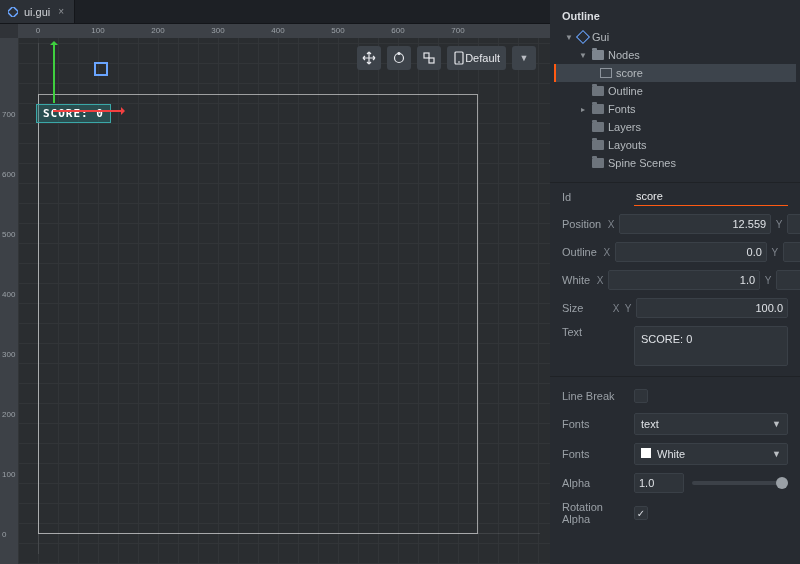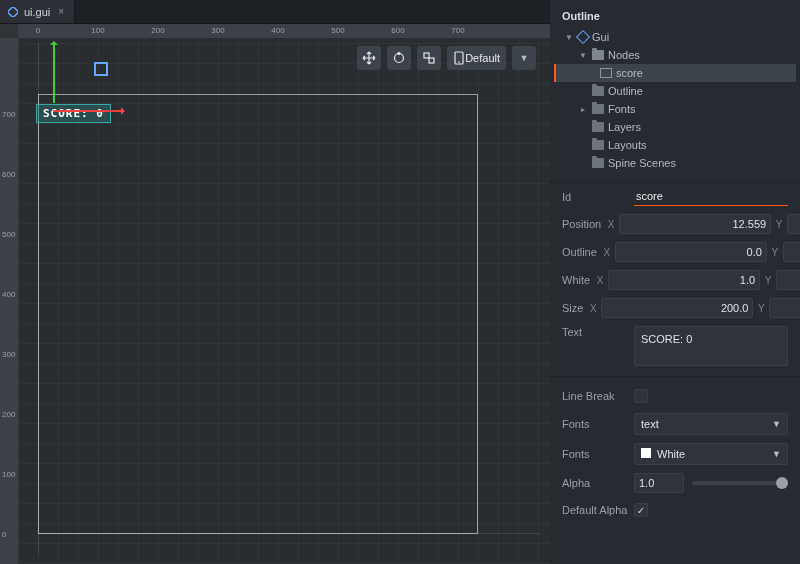--- a/index.html
+++ b/index.html
@@ -443,21 +443,20 @@
         <span class="axis-lbl">Y</span>
         <input class="num" value="1.0" style="">
 
       </div>
     </div>
 
     <div class="prow">
       <div class="plabel">Size</div>
       <div class="xyz">
         <span class="axis-lbl">X</span>
-        <input class="num" value="200.0" style="">
         <span class="axis-lbl">Y</span>
         <input class="num" value="100.0" style="">
 
       </div>
     </div>
 
     <div class="prow" style="align-items:flex-start">
       <div class="plabel">Text</div>
       <div class="text-input">SCORE: 0</div>
     </div>
@@ -489,17 +488,17 @@
       <div class="plabel">Alpha</div>
       <div class="slider-wrap">
         <input class="slider-val" value="1.0" style="">
         <div class="slider">
             <div class="knob"></div>
           </div>
       </div>
     </div>
 
     <div class="prow">
-      <div class="plabel">Default Alpha</div>
+      <div class="plabel">Rotation Alpha</div>
       <div class="check">✓</div>
     </div>
   </div>
 </div>
 
 </body></html>

